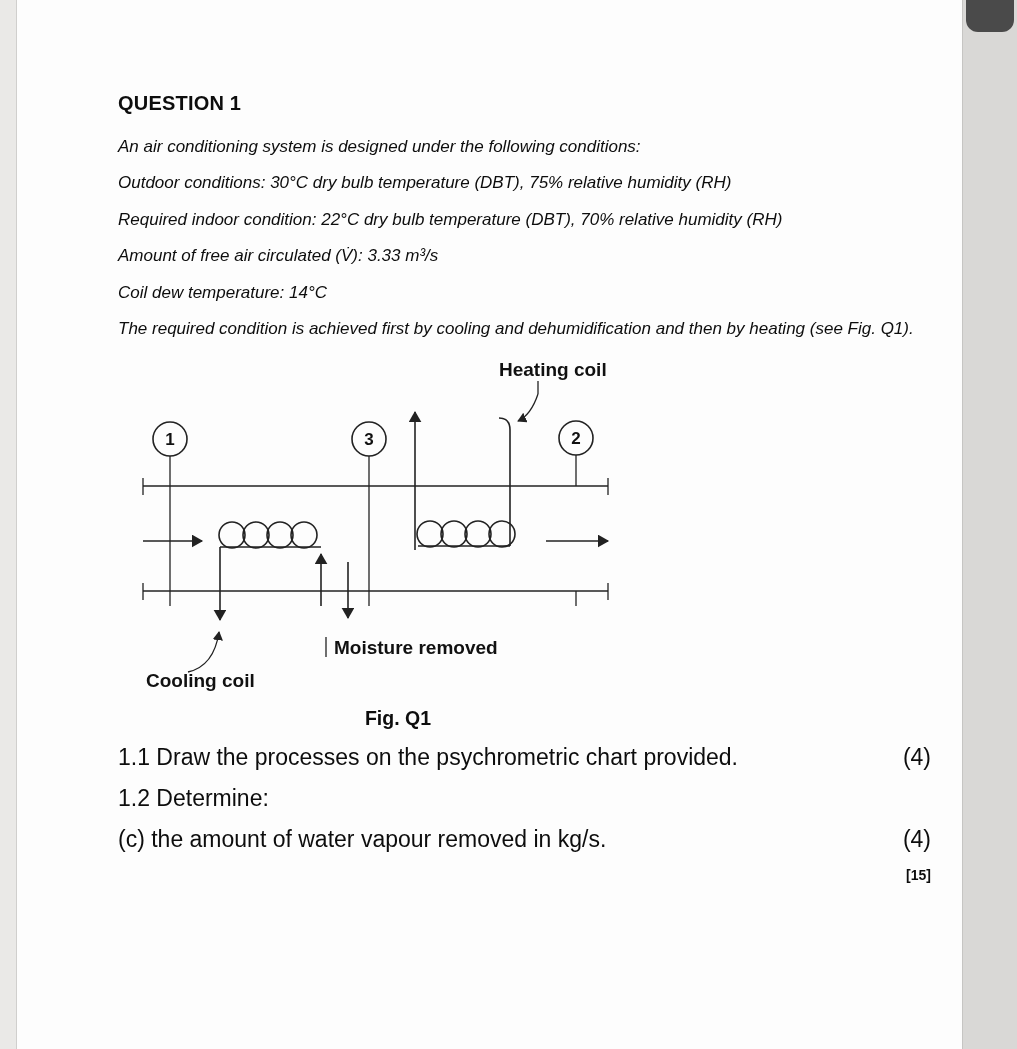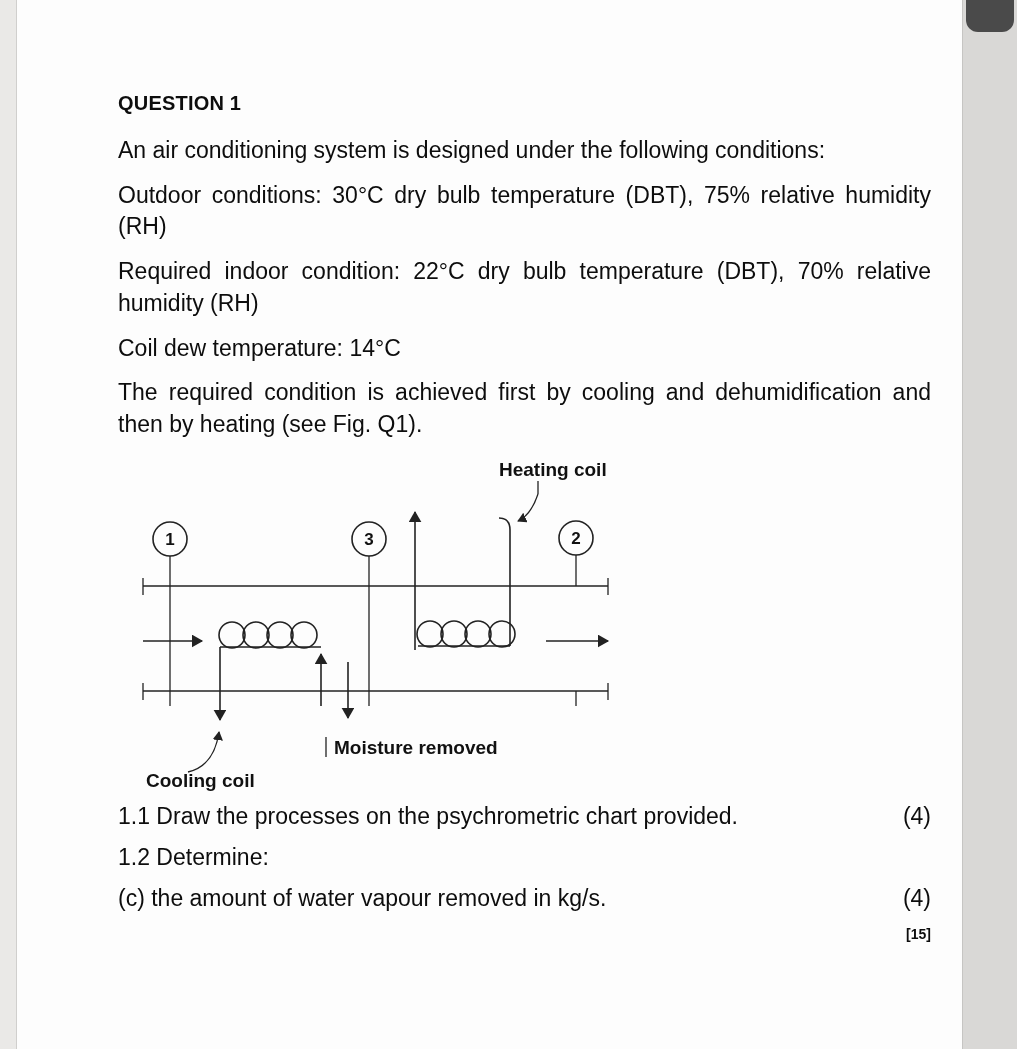--- a/index.html
+++ b/index.html
@@ -9,21 +9,21 @@
   .left-strip { position:absolute; left:0; top:0; width:17px; height:1049px;
     background:#eae9e7; border-right:1px solid #d0cfcd; }
   .right-strip { position:absolute; right:0; top:0; width:55px; height:1049px;
     background:#d9d8d6; border-left:1px solid #c6c5c3; }
   .scroll-thumb { position:absolute; top:-12px; right:3px; width:48px; height:44px;
     background:#4a4a4a; border-radius:12px; }
 
   .content { position:absolute; left:118px; width:813px; top:92px; }
 
   .doc-title { font-size:20px; font-weight:bold; margin-bottom:20px; letter-spacing:0.2px; }
-  p.body-par { font-size:23px; line-height:1.38; text-align:justify; margin-bottom:13px; }
+  p.body-par { font-size:17px; line-height:1.38; text-align:justify; margin-bottom:13px;font-style:italic; }
 
   .figure-wrap { margin-top:6px; }
   .fig-caption { width:560px; text-align:center; font-weight:bold; font-size:19.5px;
     margin-top:4px; margin-bottom:14px; }
 
   .qrow { display:flex; justify-content:space-between; align-items:baseline;
     font-size:23px; margin-bottom:14px; }
   .qmarks { white-space:nowrap; }
   .total-row { text-align:right; font-weight:bold; font-size:14px; margin-top:8px; }
 
@@ -42,20 +42,21 @@
   <div class="scroll-thumb"></div>
 </div>
 
 <div class="content">
 
   <div class="doc-title">QUESTION 1</div>
 
   <p class="body-par">An air conditioning system is designed under the following conditions:</p>
   <p class="body-par">Outdoor conditions:  30°C dry bulb temperature (DBT), 75% relative humidity (RH)</p>
   <p class="body-par">Required indoor condition:  22°C dry bulb temperature (DBT), 70% relative humidity (RH)</p>
+  <p class="body-par">Amount of free air circulated (V̇): 3.33 m³/s</p>
   <p class="body-par">Coil dew temperature: 14°C</p>
   <p class="body-par">The required condition is achieved first by cooling and dehumidification and then by heating (see Fig. Q1).</p>
 
   <div class="figure-wrap">
     <svg width="520" height="345" viewBox="0 0 520 345">
       <defs>
         <marker id="arw" markerWidth="9" markerHeight="9" refX="6.3" refY="4" orient="auto">
           <path d="M0,0 L7,4 L0,8 Z" fill="#222"></path>
         </marker>
       </defs>
@@ -110,20 +111,21 @@
         <circle class="ln" cx="384" cy="180" r="13"></circle>
         <path class="ln" d="M392,192 L392,76 Q392,64 381,64"></path>
       </g>
 
       <line class="ln" x1="428" y1="187" x2="490" y2="187" marker-end="url(#arw)"></line>
 
       <text x="28" y="333" class="flabel">Cooling coil</text>
       <path class="thin" d="M70,318 Q96,312 101,278" marker-end="url(#arw)"></path>
     </svg>
 
+    <div class="fig-caption">Fig. Q1</div>
   </div>
 
   <div class="qrow">
     <span>1.1 Draw the processes on the psychrometric chart provided.</span>
     <span class="qmarks">(4)</span>
   </div>
   <div class="qrow">
     <span>1.2 Determine:</span>
     <span class="qmarks"></span>
   </div>

